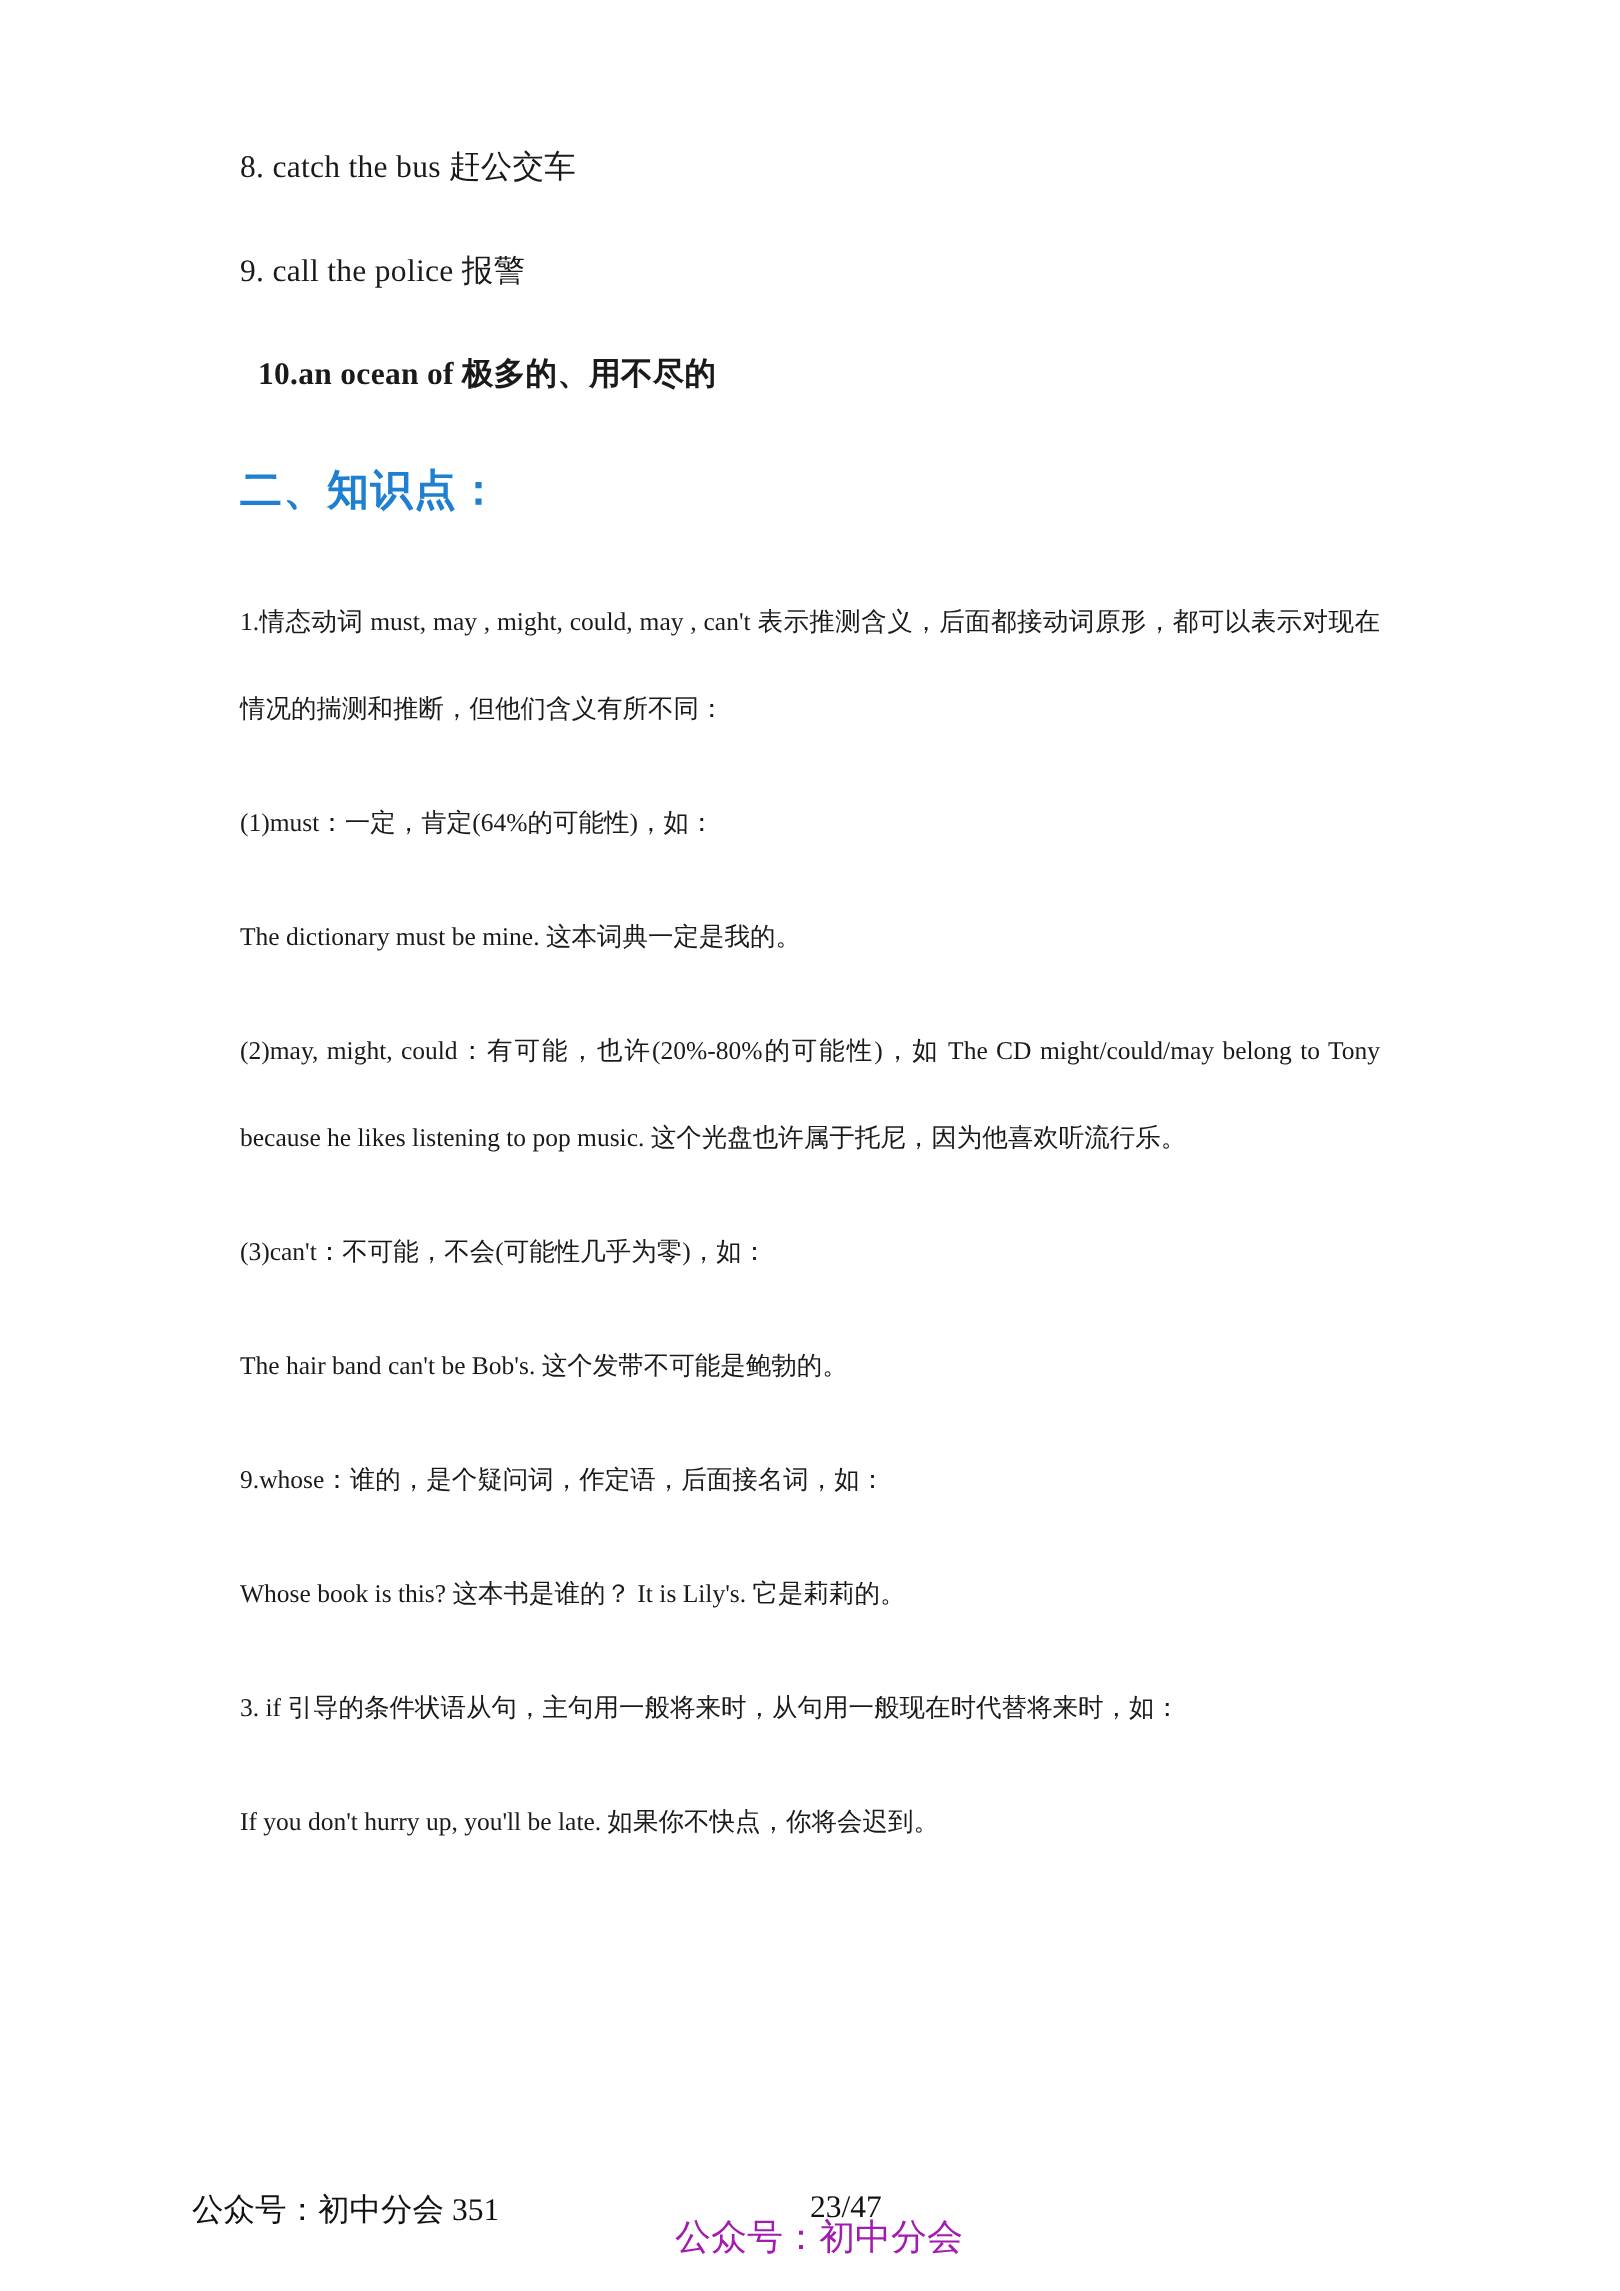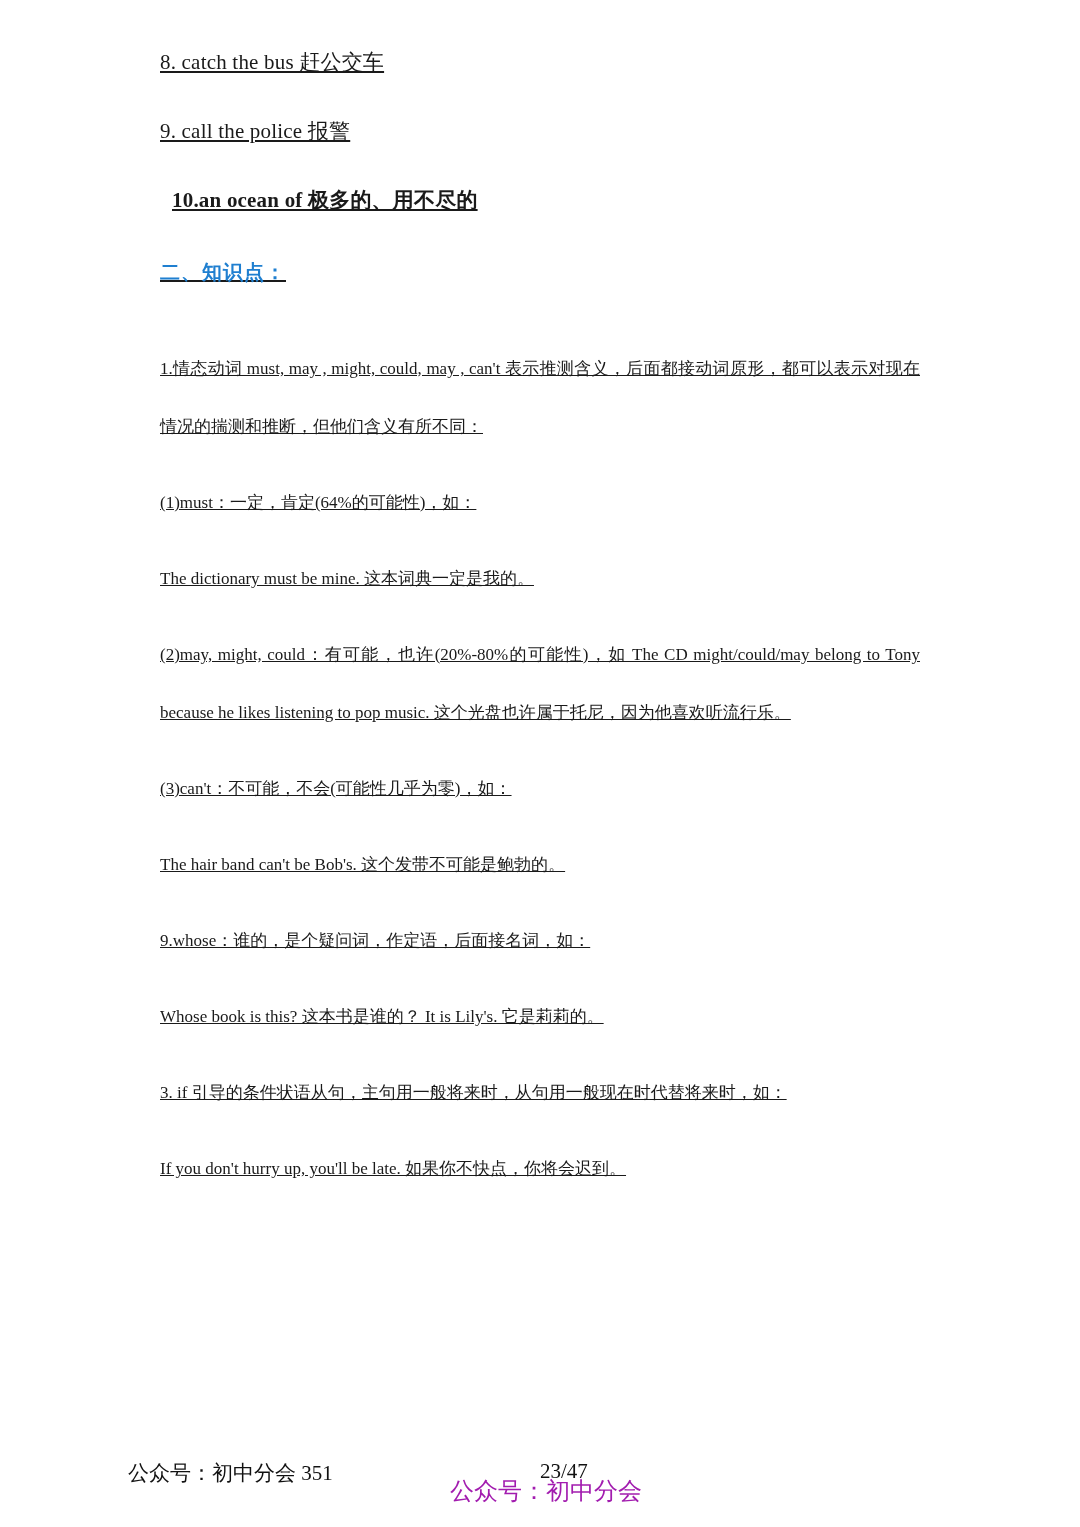--- a/index.html
+++ b/index.html
@@ -12,38 +12,37 @@
     height: 1527px;
     position: relative;
     font-family: "Liberation Serif", serif;
     color: #1a1a1a;
   }
   .page {
     position: relative;
     width: 1080px;
     height: 1527px;
     box-sizing: border-box;
-    padding: 52px 160px 0 160px;
-    text-decoration: underline;
+    padding: 101px 160px 0 160px;
   }
   .line {
     font-size: 21px;
     line-height: 1.0;
     margin: 0 0 48px 0;
     letter-spacing: 0.2px;
   }
   .bold {
     font-weight: bold;
     margin-left: 12px;
   }
   .section-title {
     color: #1f7fd0;
     font-weight: bold;
-    font-size: 20px;
-    margin: 0 0 54px 0;
+    font-size: 28px;
+    margin: 0 0 40px 0;
     letter-spacing: 1px;
   }
   .kp-para {
     font-size: 17px;
     line-height: 58px;
     margin: 0 0 18px 0;
     text-align: justify;
     text-justify: inter-ideograph;
   }
   .footer {

